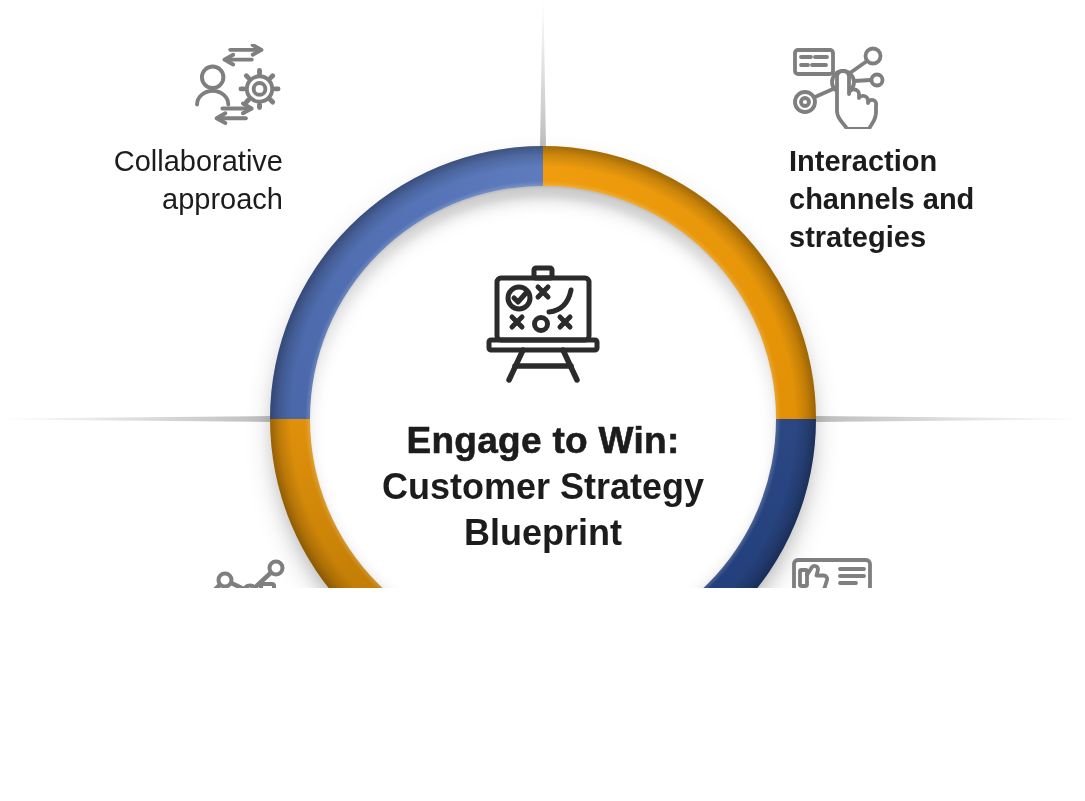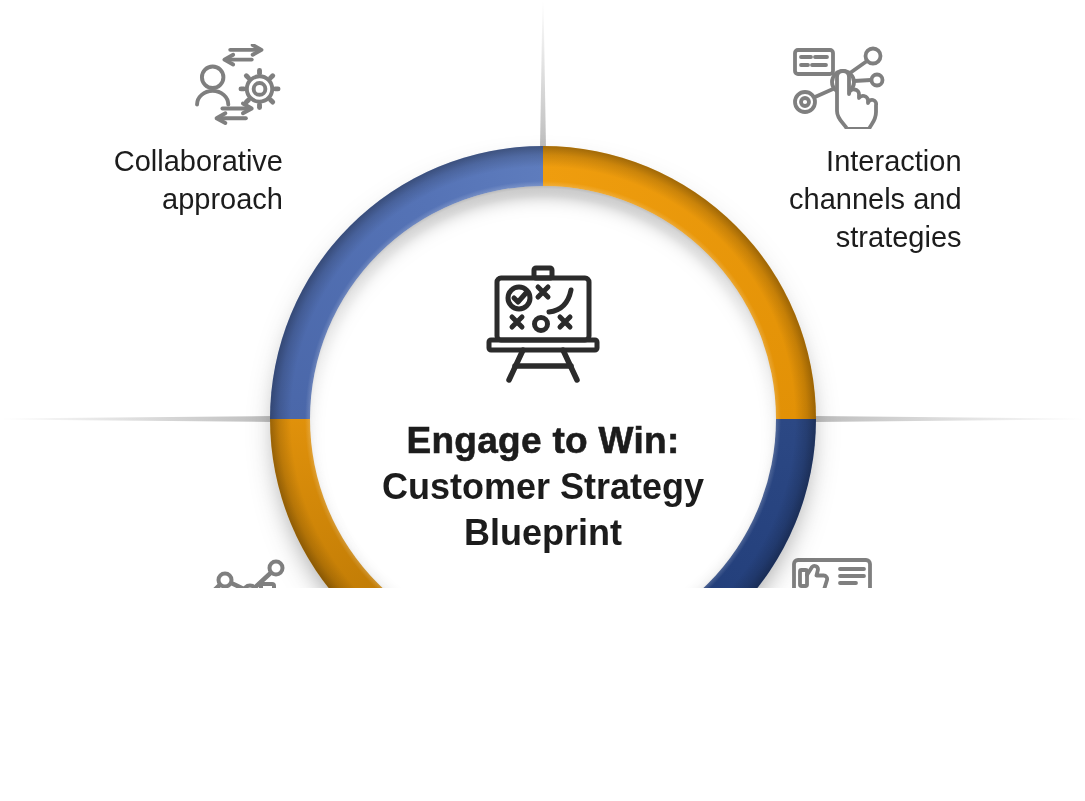--- a/index.html
+++ b/index.html
@@ -35,21 +35,21 @@
     background:#fff;
     box-shadow:inset 0 16px 22px -12px rgba(0,0,0,.5), inset 0 -10px 16px -12px rgba(0,0,0,.3);}
   .center-icon{position:absolute;left:50%;top:78px;transform:translateX(-50%);}
   .center-title{position:absolute;top:232px;left:0;right:0;text-align:center;}
   .t1{font-size:37px;line-height:46px;font-weight:800;letter-spacing:.3px;
       -webkit-text-stroke:.6px currentColor;}
   .t2{font-size:36px;line-height:46px;font-weight:600;white-space:pre-line;}
   
   .label{position:absolute;font-size:29px;line-height:38px;white-space:pre-line;}
   .align-r{text-align:right;}
-  .align-l{text-align:right;}
+  .align-l{text-align:left;font-weight:bold;}
   .qicon{position:absolute;}
   svg{display:block;}
   svg *{vector-effect:none;}
 </style>
 </head>
 <body>
 
 <div class="stage" style="color: rgb(28, 28, 28);">
 
   <div class="line hline-left"></div>

